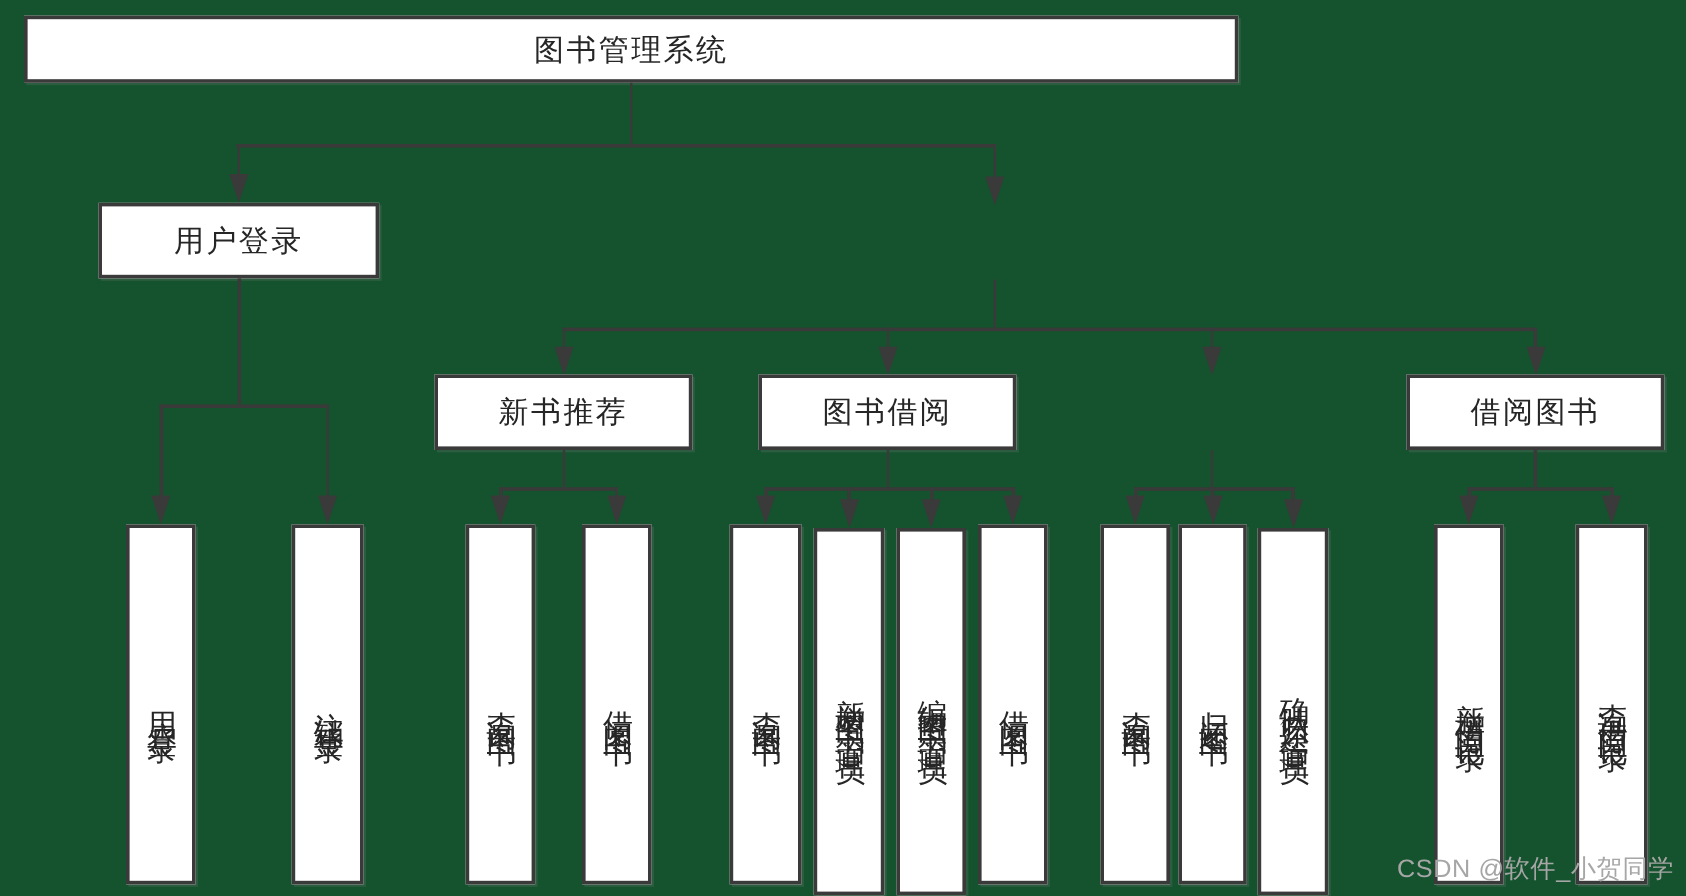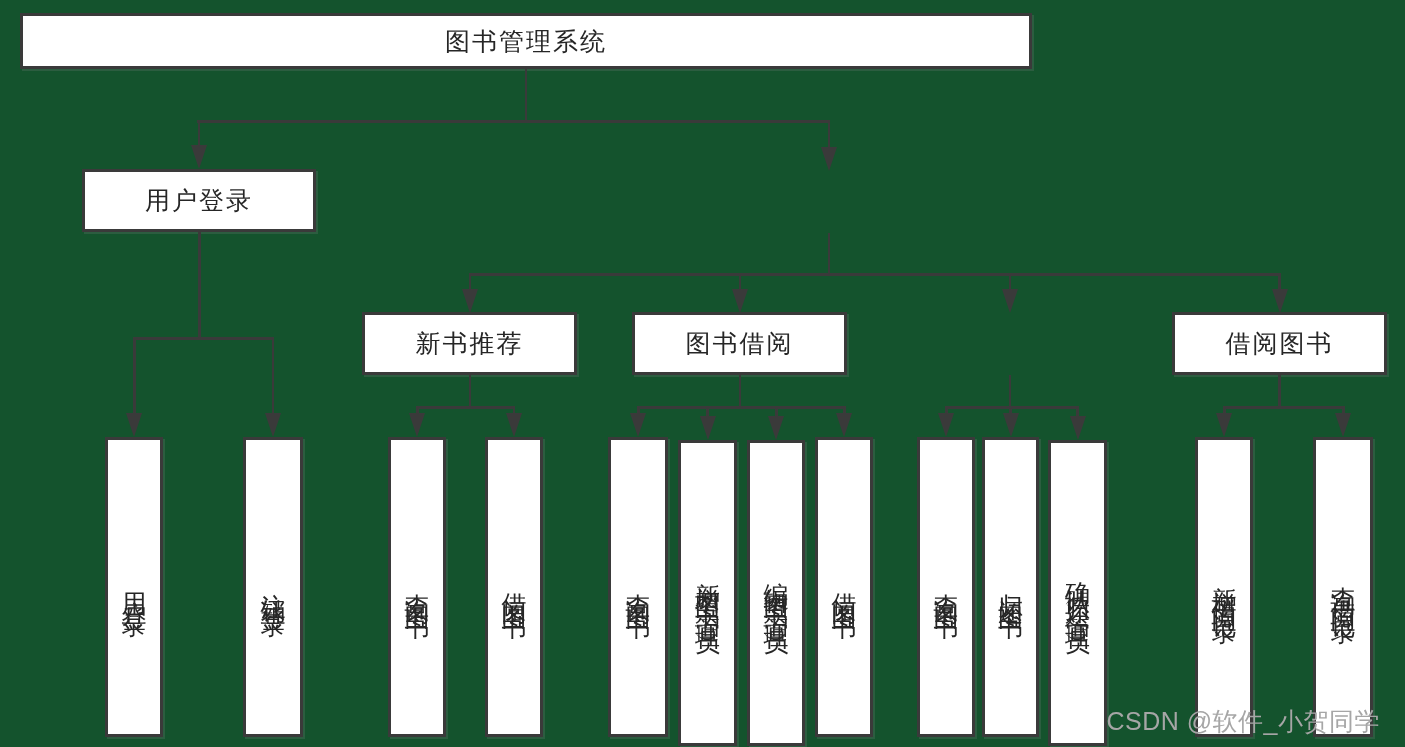--- a/index.html
+++ b/index.html
@@ -31,22 +31,22 @@
   .vline{position:absolute;width:2.5px;background:#3a3a3a;}
   .hline{position:absolute;height:2.5px;background:#3a3a3a;}
   .arrow{
     position:absolute;width:0;height:0;
     border-left:8px solid transparent;
     border-right:8px solid transparent;
     border-top:24px solid #3a3a3a;
   }
   .watermark{
     position:absolute;
-    right:25px;bottom:9px;
-    font-size:25px;
+    right:10px;bottom:9px;
+    font-size:21px;
     color:#a6a6a6;
     letter-spacing:0.5px;
     z-index:5;
     white-space:nowrap;
   }
 </style>
 </head>
 <body>
 
 <div id="canvas">

